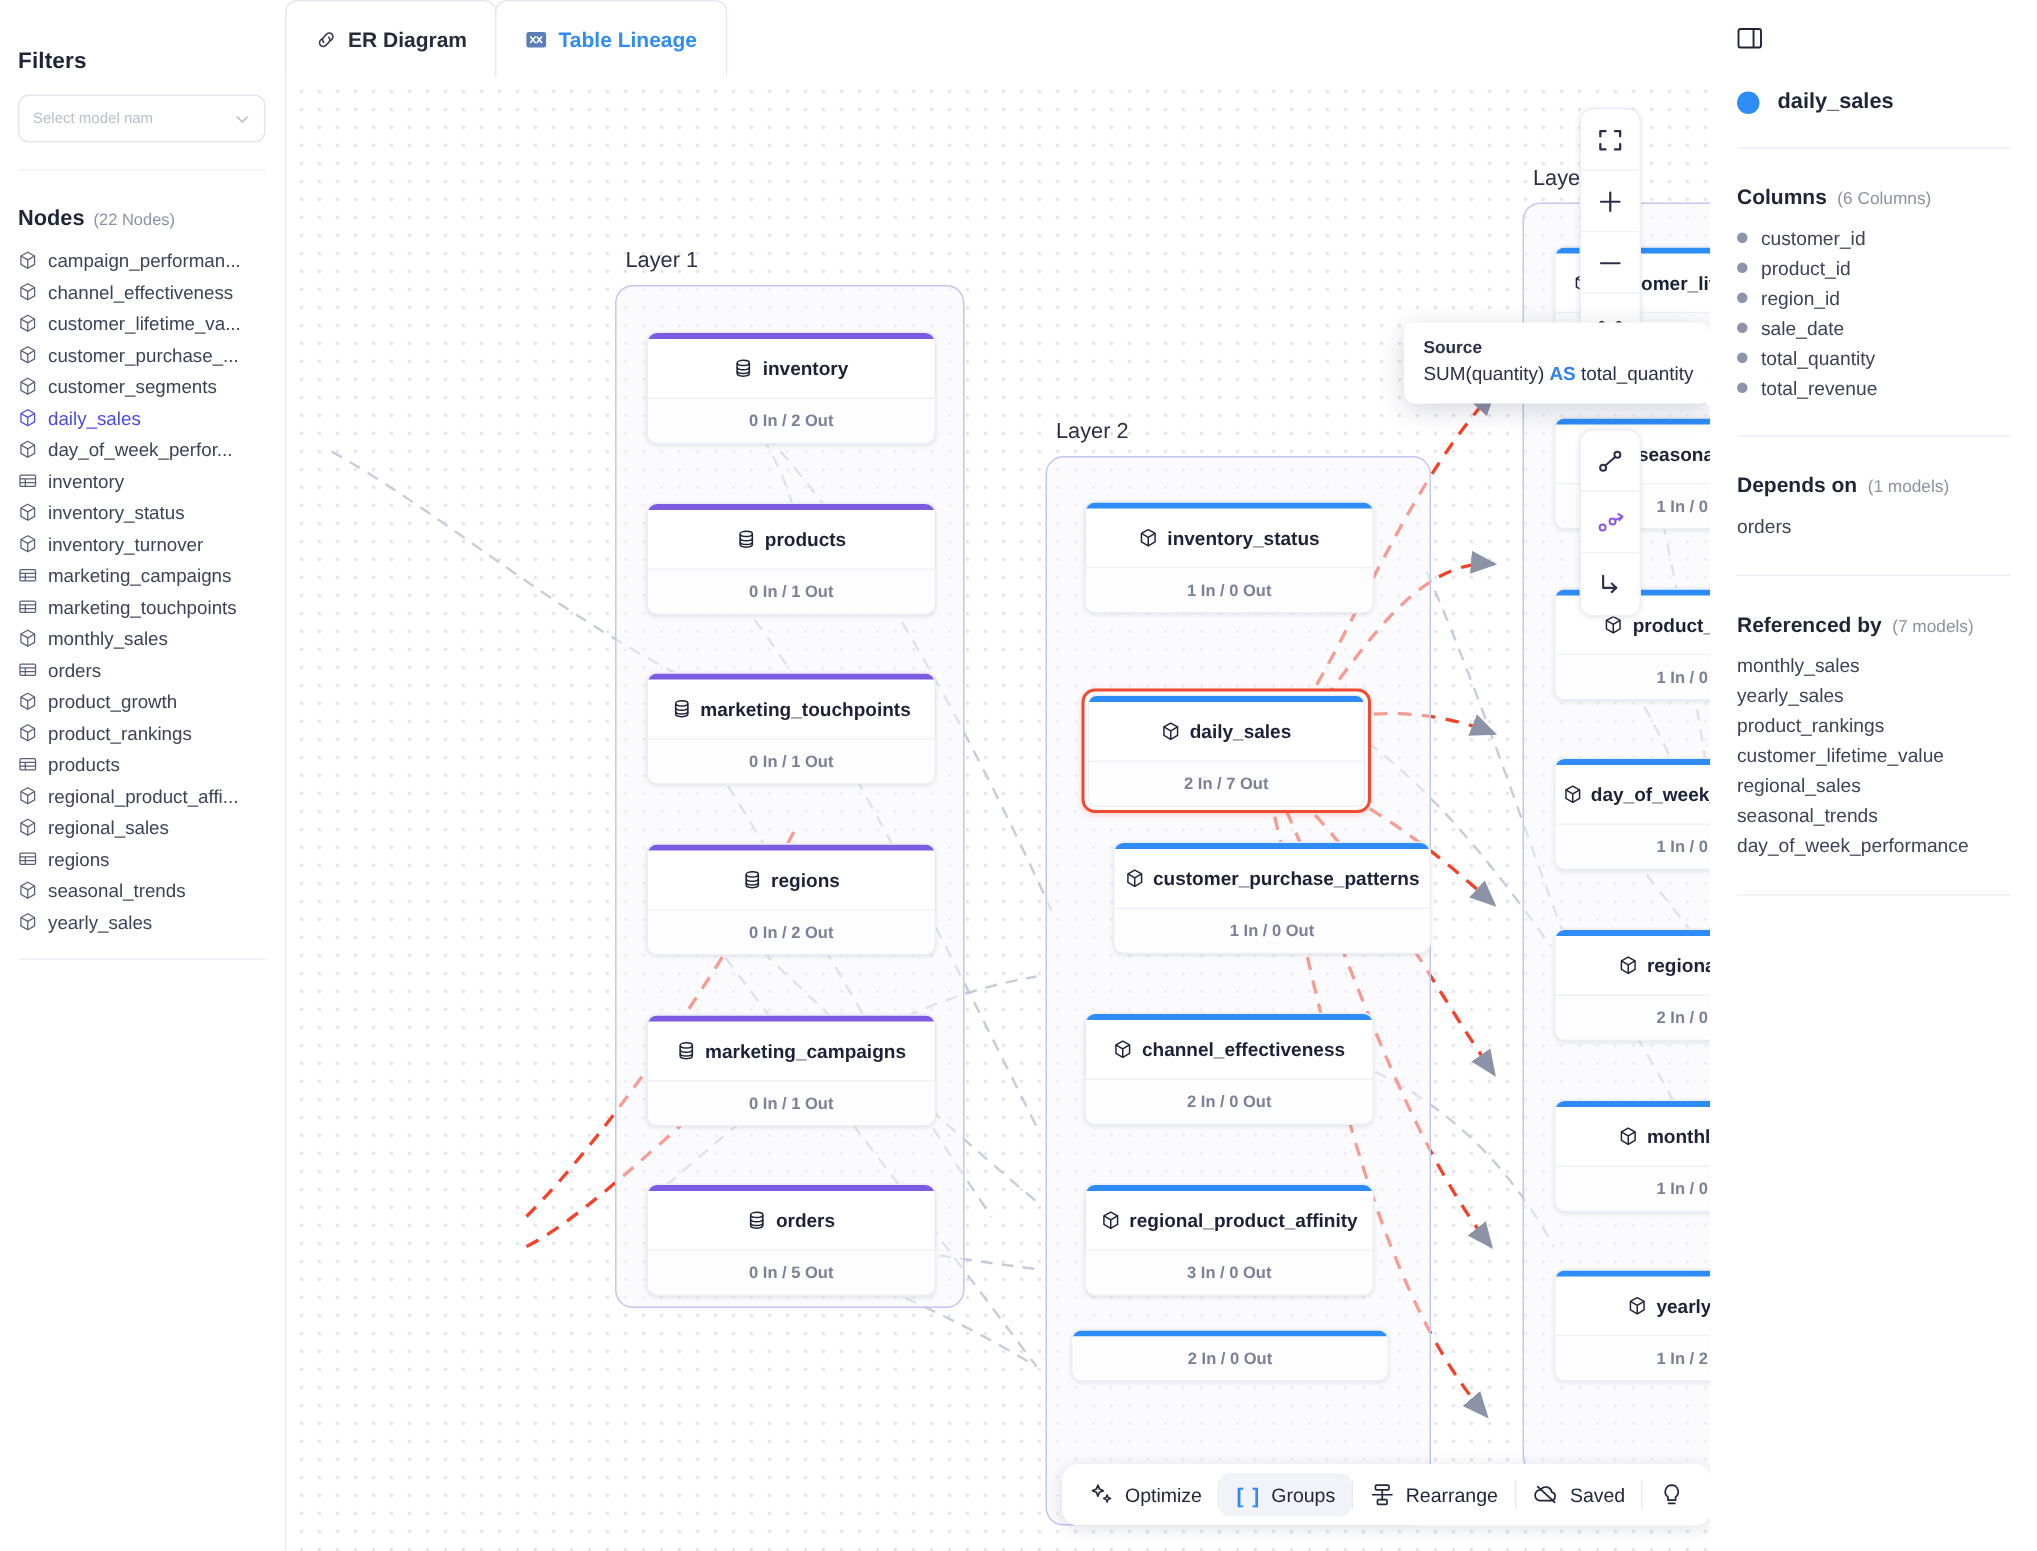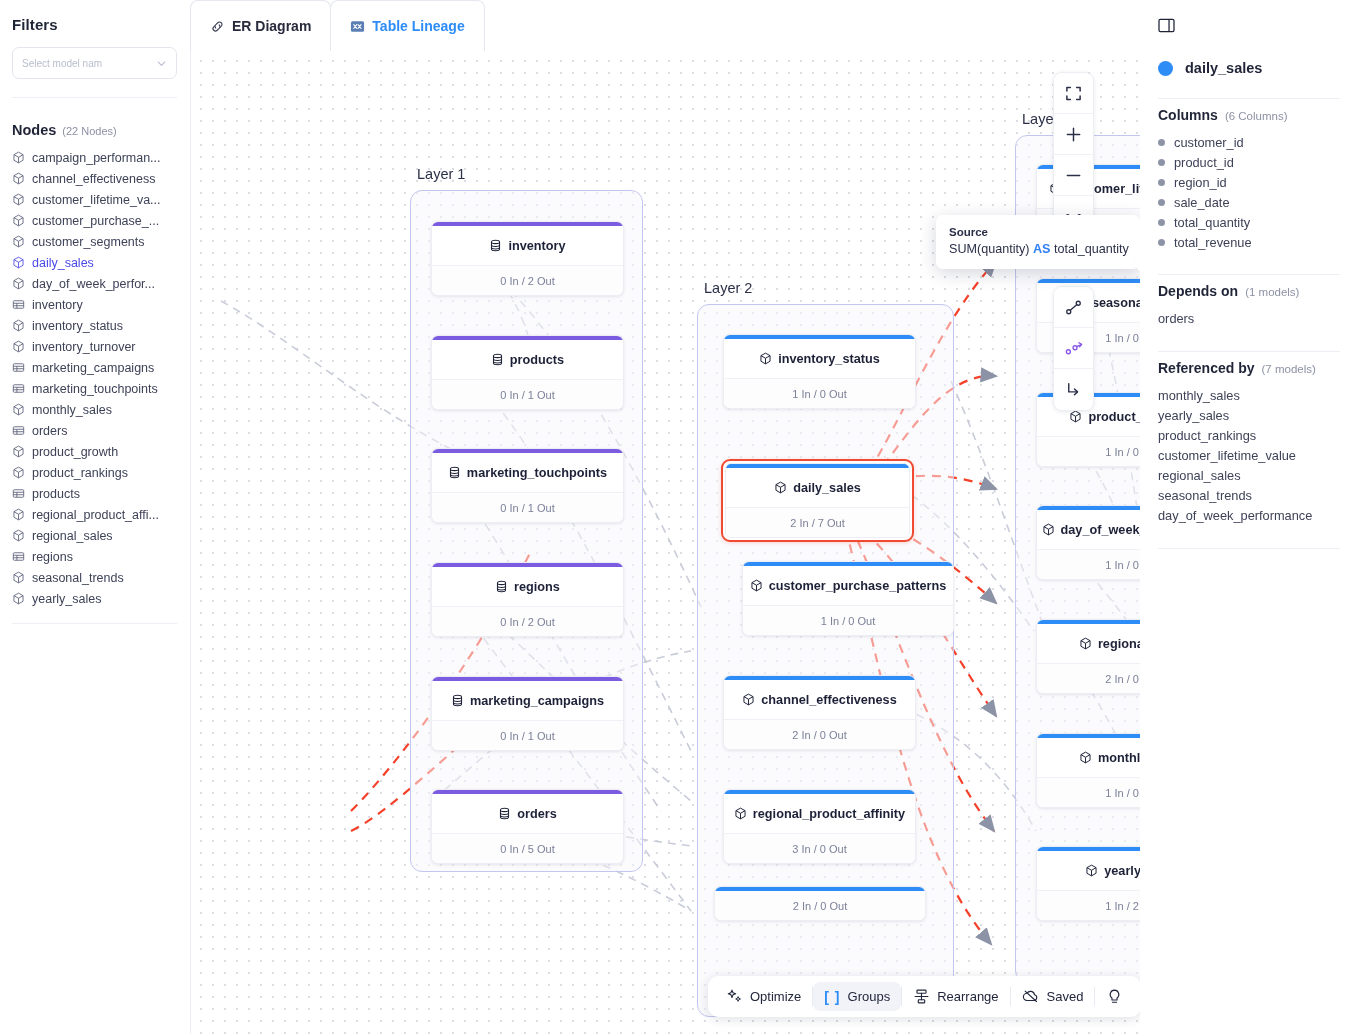--- a/index.html
+++ b/index.html
@@ -6,21 +6,21 @@
   html,body{
     width:1358px; height:1034px; overflow:hidden;
     font-family:"Liberation Sans", sans-serif;
     background:#ffffff; color:#2b2f45;
     -webkit-font-smoothing:antialiased;
   }
   #app{ position:relative; width:1358px; height:1034px; }
 
   
   #left-panel{
-    position:absolute; left:0; top:0; width:190px; height:984px;
+    position:absolute; left:0; top:16px; width:190px; height:984px;
     background:#fff; padding:16px 12px 16px 12px;
   }
   .panel-title{ font-size:15px; font-weight:700; color:#1f2437; letter-spacing:.1px; }
   .filter-select{
     margin-top:14px; height:32px; width:165px;
     border:1px solid #e3e6ef; border-radius:7px; background:#fff;
     display:flex; align-items:center; padding:0 9px; cursor:pointer;
   }
   .filter-select .ph{ font-size:10px; color:#b9bdcc; flex:1; white-space:nowrap; overflow:hidden; }
   .chev{ width:11px; height:11px; flex:0 0 auto; }
@@ -82,21 +82,21 @@
   }
   .node .bar{ height:4px; width:100%; }
   .node .name{
     height:40px; display:flex; align-items:center; justify-content:center; gap:6px;
     font-size:12.7px; font-weight:700; color:#1d2138; white-space:nowrap;
     border-bottom:1px solid #f0f1f6;
   }
   .node .name svg{ display:block; flex:0 0 auto; }
   .node .io{
     height:29px; display:flex; align-items:center; justify-content:center;
-    font-size:11px; color:#7b8097; background:#fdfdfe;
+    font-size:11px; color:#7b8097; background:#fdfdfe;font-weight:bold;
   }
   .node.wide{ width:212px; }
   .node.selected{
     border:2px solid #f04b32; border-radius:9px; padding:2px;
     box-shadow:0 1px 4px rgba(240,75,50,.22);
   }
   .node.selected .inner{ border:1px solid #eceef3; border-radius:6px; overflow:hidden; }
 
   
   #tooltip{
@@ -151,21 +151,21 @@
   
   #right-panel{
     position:absolute; left:1141px; top:0; width:217px; height:1034px;
     background:#fff; padding:18px 18px 0 16px; border-left:1px solid #fff;
   }
   .rp-collapse{ width:17px; height:15px; cursor:pointer; display:block; }
   .rp-title{ display:flex; align-items:center; gap:12px; margin-top:27px; }
   .rp-dot{ width:15px; height:15px; border-radius:50%; background:#2d8cf5; flex:0 0 auto; }
   .rp-title .n{ font-size:14.5px; font-weight:700; color:#1f2437; }
   .rp-hr{ height:1px; background:#eceef4; margin:22px 0 0 0; }
-  .rp-sec{ margin-top:8px; display:flex; align-items:baseline; gap:7px; }
+  .rp-sec{ margin-top:24px; display:flex; align-items:baseline; gap:7px; }
   .rp-sec .t{ font-size:14px; font-weight:700; color:#1f2437; }
   .rp-sec .c{ font-size:11.5px; color:#8c91a4; }
   .col-list{ margin-top:9px; }
   .col-row{ display:flex; align-items:center; gap:9px; height:20px; font-size:12.8px; color:#3d4257; }
   .col-dot{ width:7px; height:7px; border-radius:50%; background:#8e94a8; flex:0 0 auto; }
   .lnk-list{ margin-top:10px; }
   .lnk{ font-size:12.8px; color:#3d4257; line-height:20px; cursor:pointer; }
 </style>
 </head>
 <body>

